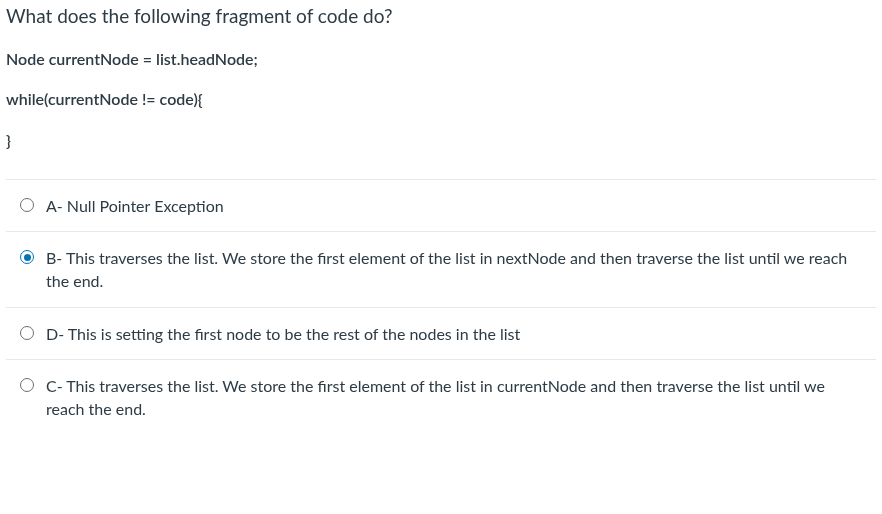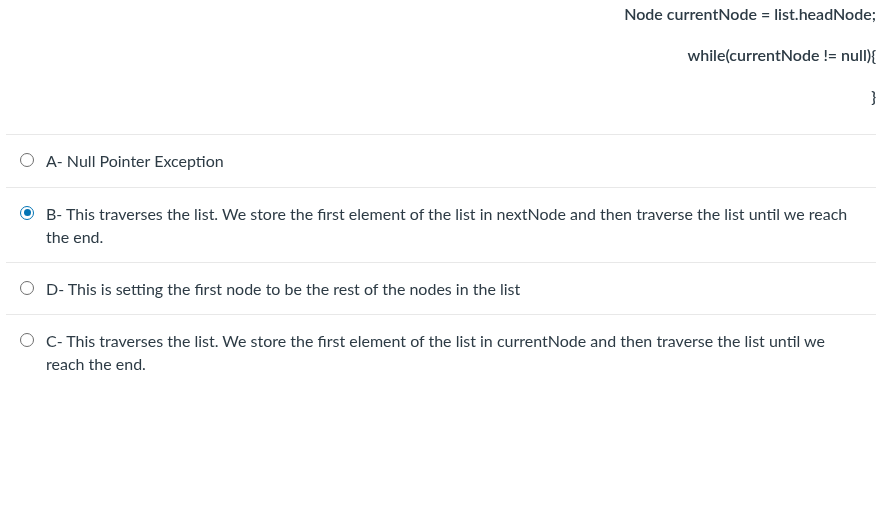--- a/index.html
+++ b/index.html
@@ -23,21 +23,20 @@
     color: #2d3b45;
     margin-bottom: 20px;
     line-height: 1.3;
   }
   .code-line {
     font-size: 16px;
     font-weight: 600;
     color: #2d3b45;
     margin-bottom: 20px;
     line-height: 1.3;
-    text-align: right;
   }
   .code-line.indent {
     padding-left: 14px;
   }
   .options {
     border-top: 1px solid #e8e8e8;
     margin-top: 28px;
   }
   .option {
     display: flex;
@@ -78,22 +77,23 @@
     font-size: 16px;
     color: #2d3b45;
     line-height: 1.45;
     font-weight: 400;
   }
 </style>
 </head>
 <body>
 
 <div class="question-stem">
+  <div class="question-title">What does the following fragment of code do?</div>
   <div class="code-line">Node currentNode = list.headNode;</div>
-  <div class="code-line">while(currentNode != null){</div>
+  <div class="code-line">while(currentNode != code){</div>
   <div class="code-line">}</div>
 </div>
 
 <div class="options">
 
   <label class="option">
     <span class="radio"></span>
     <span class="option-label">A- Null Pointer Exception</span>
   </label>
 

